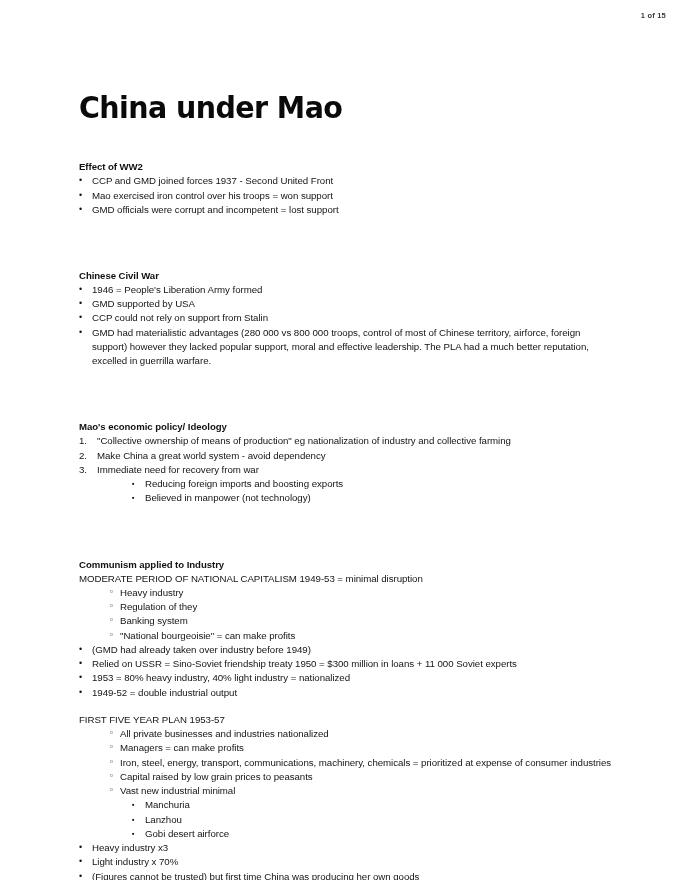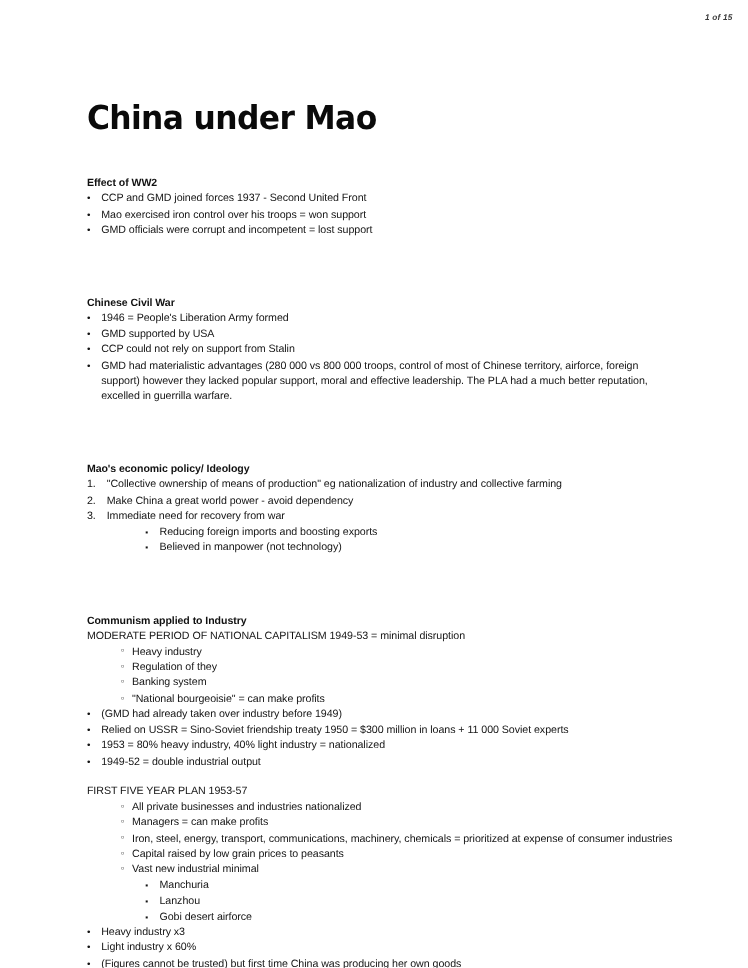--- a/index.html
+++ b/index.html
@@ -20,21 +20,20 @@
 
   
   .page-header {
     position: absolute;
     top: 11px;
     right: 14px;
     font-size: 7.5px;
     font-weight: bold;
     color: #3a3a3a;
     letter-spacing: 0.2px;
-    font-style: italic;
   }
 
   
   .doc {
     position: absolute;
     left: 79px;
     top: 92px;
     width: 536px;
   }
 
@@ -152,21 +151,21 @@
       </div>
       <div class="gap-lg"></div>
       <div class="section">
         <div class="section-heading">Mao's economic policy/ Ideology</div>
         <div class="row lvlnum">
           <span class="marker">1.</span>
           <span class="row-text">"Collective ownership of means of production" eg nationalization of industry and collective farming</span>
         </div>
         <div class="row lvlnum">
           <span class="marker">2.</span>
-          <span class="row-text">Make China a great world power - avoid dependency</span>
+          <span class="row-text">Make China a great world system - avoid dependency</span>
         </div>
         <div class="row lvlnum">
           <span class="marker">3.</span>
           <span class="row-text">Immediate need for recovery from war</span>
         </div>
         <div class="row lvl3">
           <span class="marker">▪</span>
           <span class="row-text">Reducing foreign imports and boosting exports</span>
         </div>
         <div class="row lvl3">
@@ -243,21 +242,21 @@
         <div class="row lvl3">
           <span class="marker">▪</span>
           <span class="row-text">Gobi desert airforce</span>
         </div>
         <div class="row lvl1">
           <span class="marker">•</span>
           <span class="row-text">Heavy industry x3</span>
         </div>
         <div class="row lvl1">
           <span class="marker">•</span>
-          <span class="row-text">Light industry x 60%</span>
+          <span class="row-text">Light industry x 70%</span>
         </div>
         <div class="row lvl1">
           <span class="marker">•</span>
           <span class="row-text">(Figures cannot be trusted) but first time China was producing her own goods</span>
         </div>
         <div class="row lvl1">
           <span class="marker">•</span>
           <span class="row-text">Urban population grew</span>
         </div>
         <div class="row lvl2">

